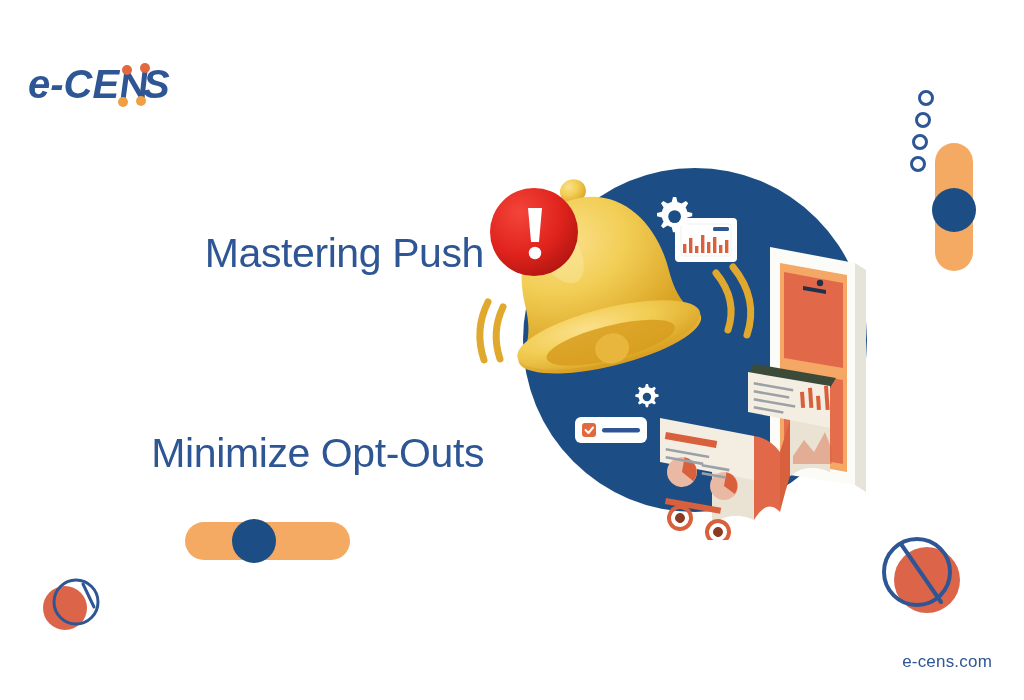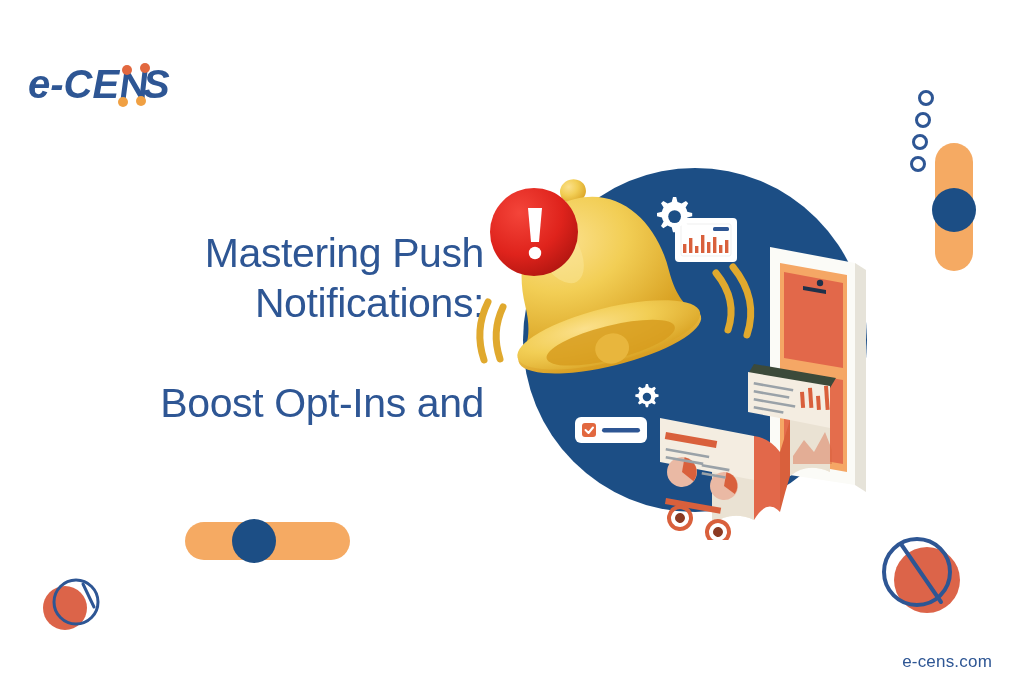--- a/index.html
+++ b/index.html
@@ -95,23 +95,24 @@
       <circle cx="117" cy="12" r="5" fill="#E2683F"></circle>
       <circle cx="95" cy="46" r="5" fill="#F0A043"></circle>
       <circle cx="113" cy="45" r="5" fill="#F0A043"></circle>
     </g>
   </svg>
 
 </div>
 
 <h1 id="headline">
   <span>Mastering Push</span><br>
-  <span>Notifications:</span><br>
   <br>
-  <span>Boost Opt-Ins and</span><br>
+  <br>
+  <br>
+  <span>Minimize Opt-Outs</span>
 </h1>
 
 <div id="toggle-left">
   <div class="knob"></div>
 </div>
 
 <div id="deco-bl">
   <svg width="66" height="66" viewBox="0 0 66 66" aria-hidden="true">
     <circle cx="27" cy="36" r="22" fill="#DC6449"></circle>
     <circle cx="38" cy="30" r="22" fill="none" stroke="#2E5694" stroke-width="3"></circle>

